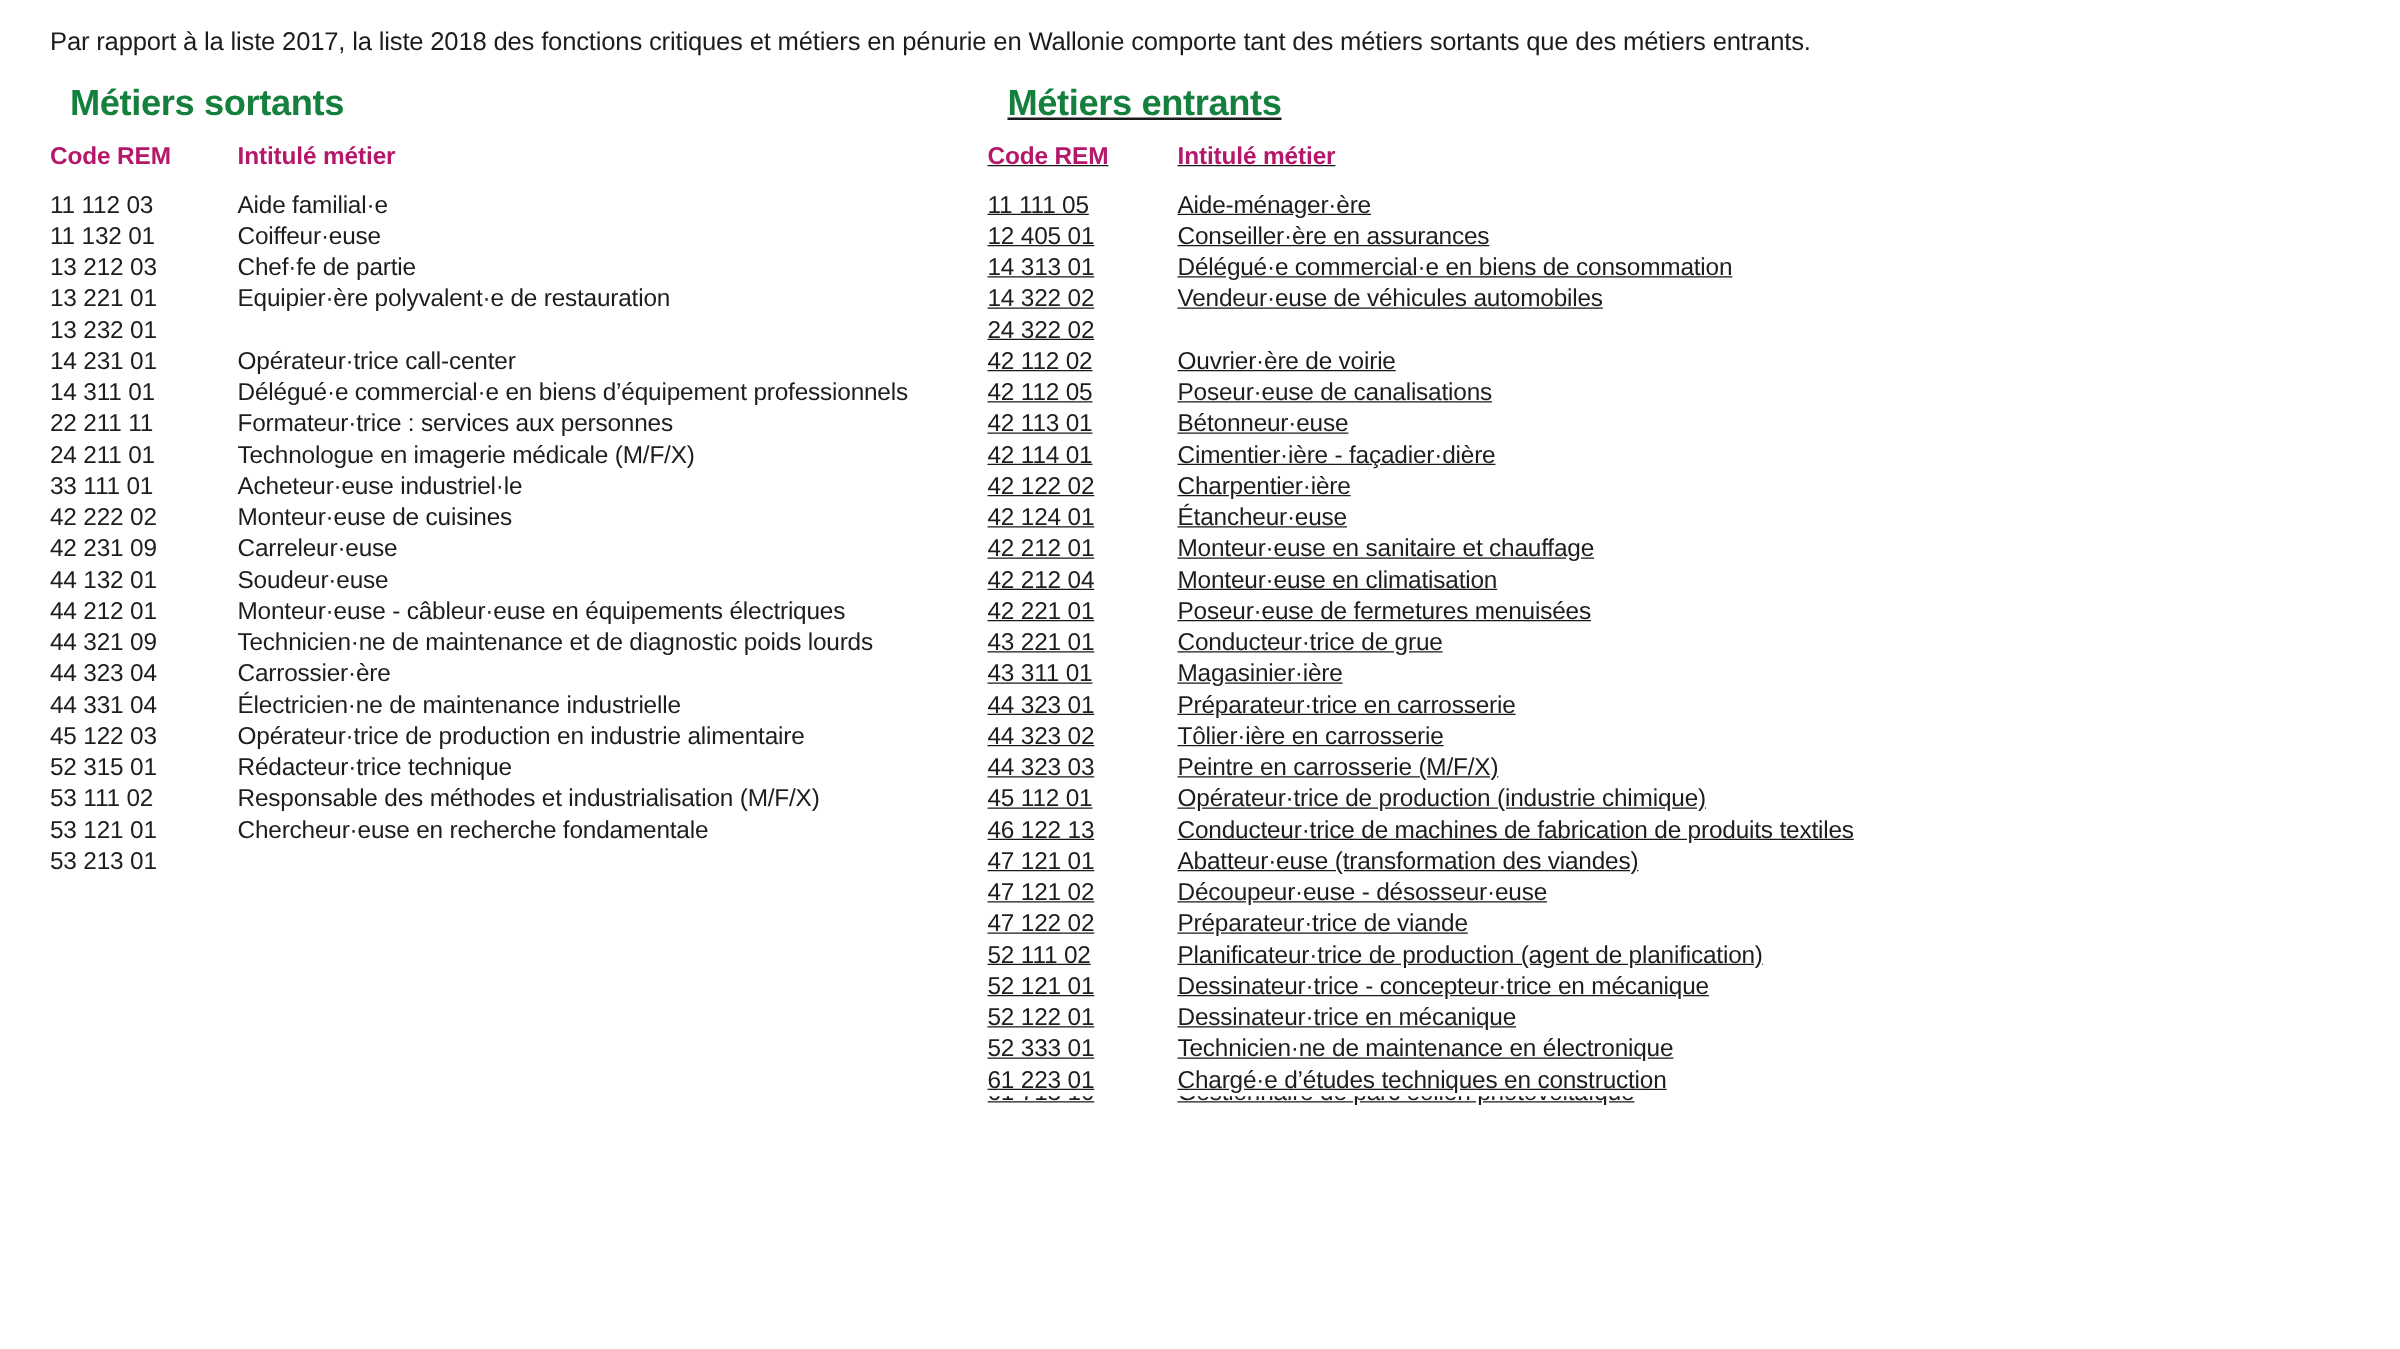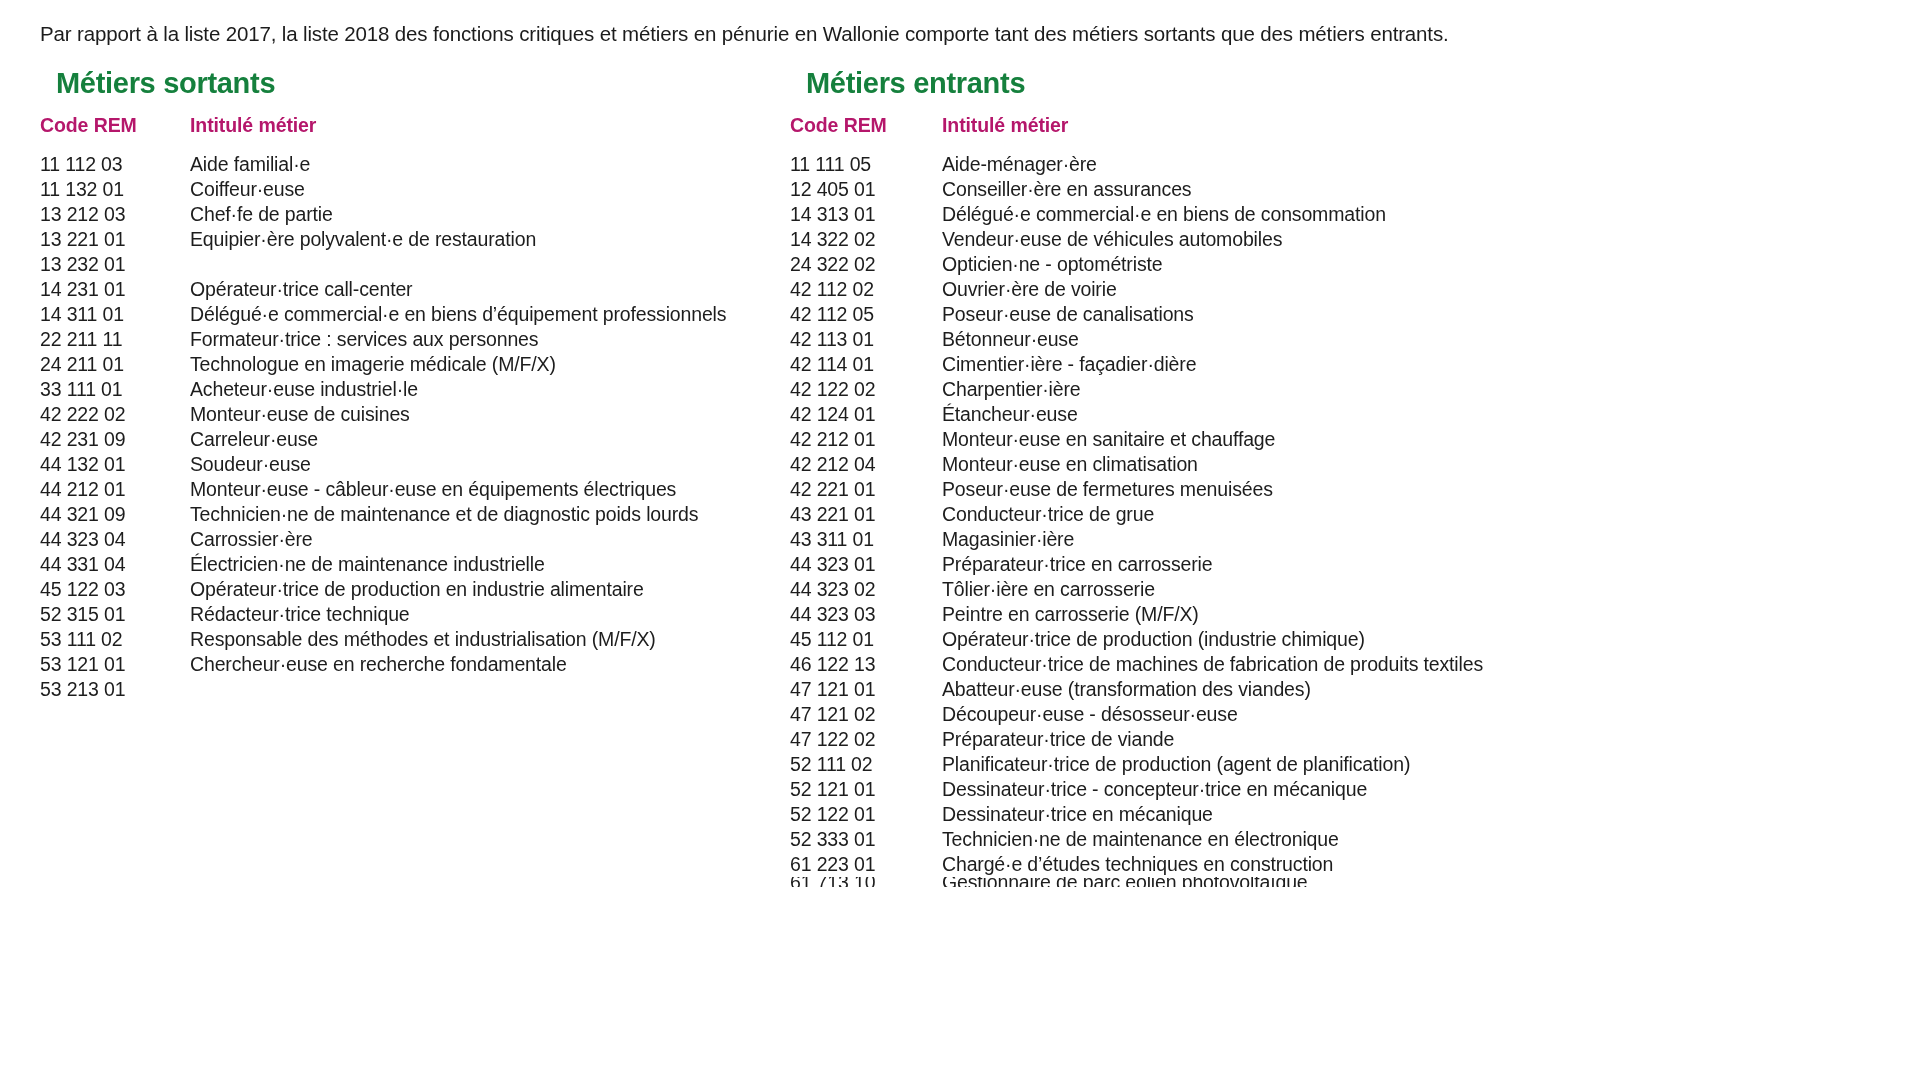--- a/index.html
+++ b/index.html
@@ -39,40 +39,40 @@
     display: flex;
     flex-direction: row;
     align-items: flex-start;
     margin-top: 18px;
   }
 
   .col {
     position: relative;
   }
   .col-left  { width: 760px; margin-left: 12px; }
-  .col-right { width: 1090px; margin-left: -10px; }
+  .col-right { width: 1090px; margin-left: -10px; text-decoration: underline; }
 
   .section-title {
     color: #15803d;
     font-size: 29px;
     font-weight: bold;
     letter-spacing: -0.3px;
     line-height: 32px;
     margin: 0 0 14px 16px;
     white-space: nowrap;
   }
 
   .table {
     display: block;
   }
 
   .row {
     display: flex;
     flex-direction: row;
-    align-items: center;
+    align-items: flex-end;
     line-height: 25px;
     white-space: nowrap;
   }
 
   .header-row {
     margin-bottom: 14px;
   }
 
   .header-row .cell {
     color: #b5176b;
@@ -220,21 +220,20 @@
         <div class="row body-row">
             <div class="cell cell-code">14 313 01</div>
             <div class="cell cell-label">Délégué·e commercial·e en biens de consommation</div>
           </div>
         <div class="row body-row">
             <div class="cell cell-code">14 322 02</div>
             <div class="cell cell-label">Vendeur·euse de véhicules automobiles</div>
           </div>
         <div class="row body-row">
             <div class="cell cell-code">24 322 02</div>
-            <div class="cell cell-label">Opticien·ne - optométriste</div>
           </div>
         <div class="row body-row">
             <div class="cell cell-code">42 112 02</div>
             <div class="cell cell-label">Ouvrier·ère de voirie</div>
           </div>
         <div class="row body-row">
             <div class="cell cell-code">42 112 05</div>
             <div class="cell cell-label">Poseur·euse de canalisations</div>
           </div>
         <div class="row body-row">

